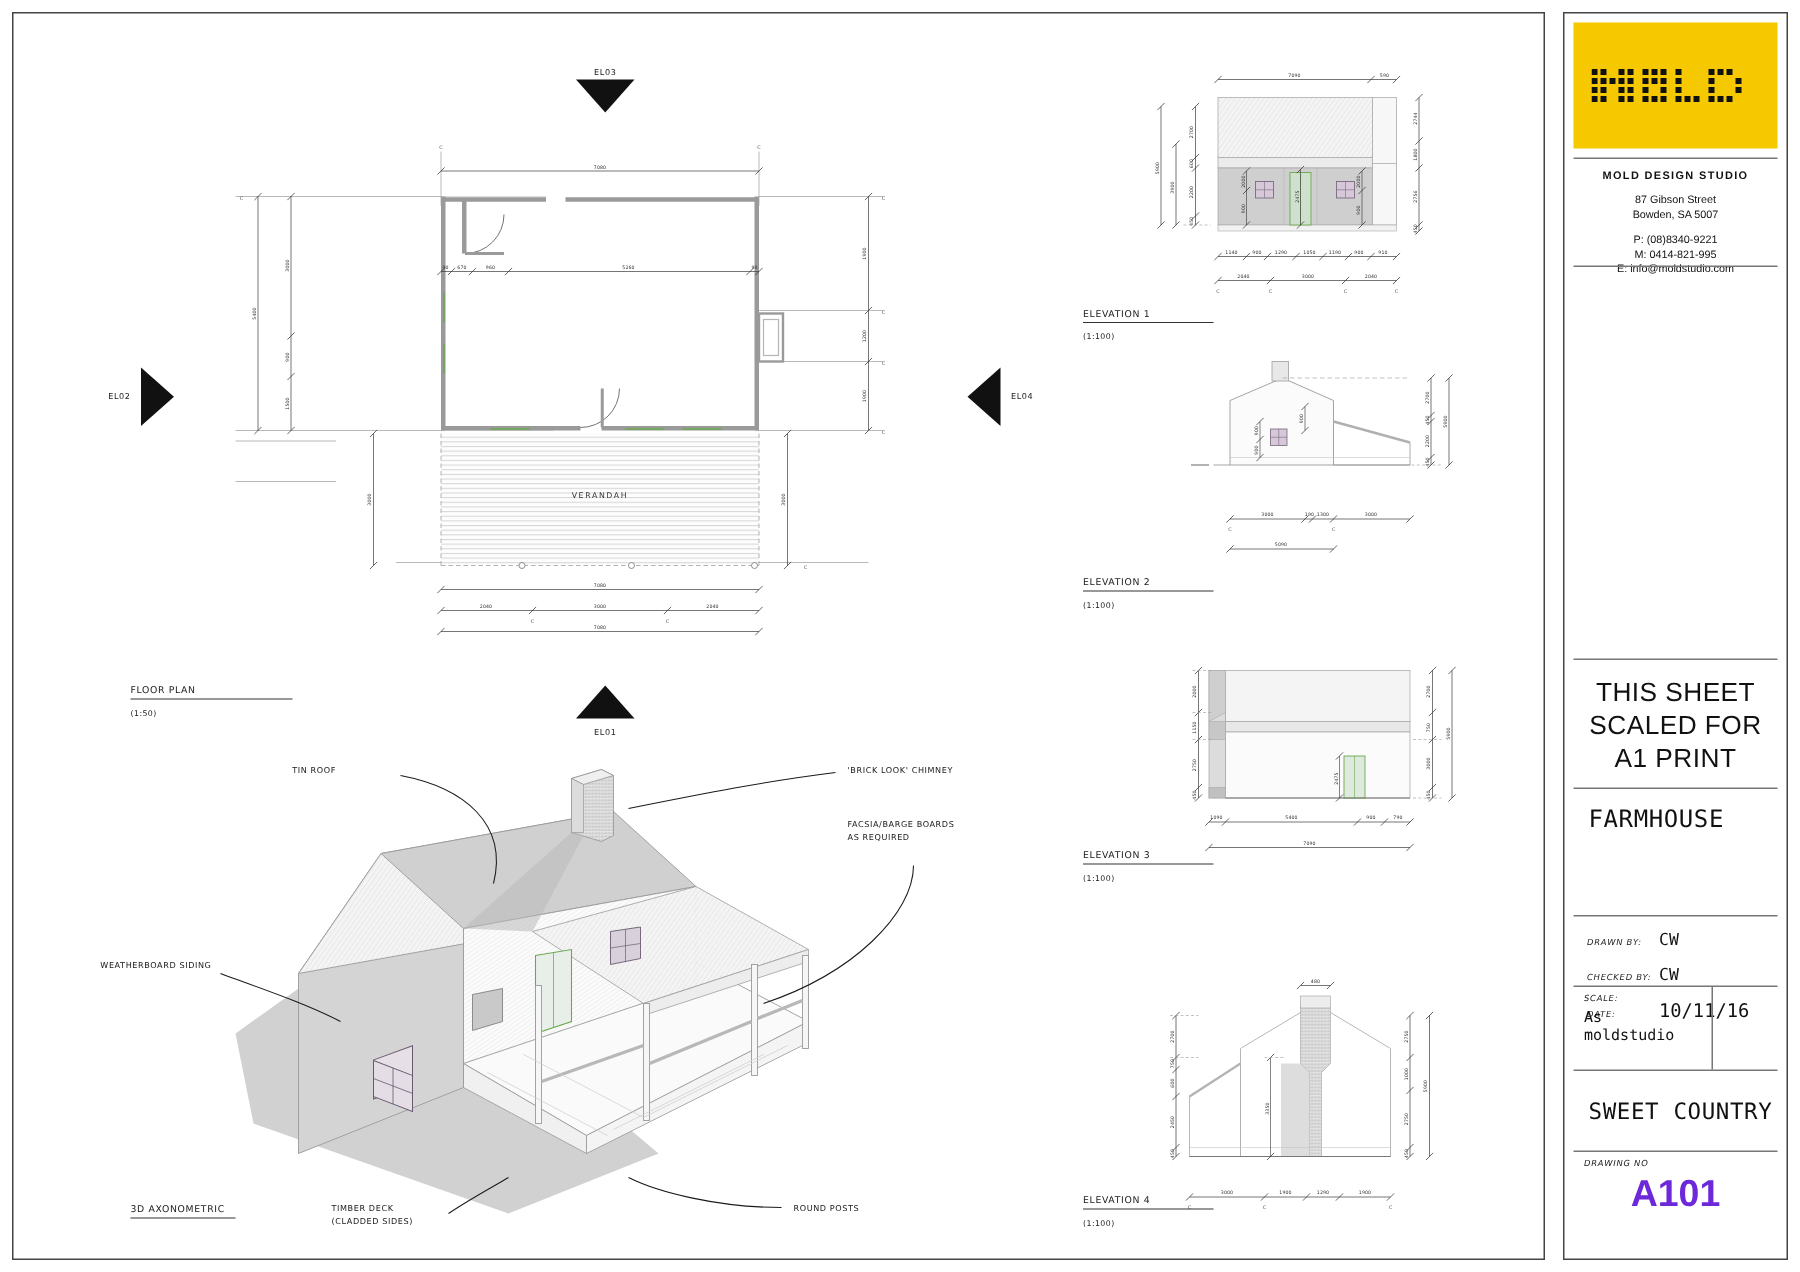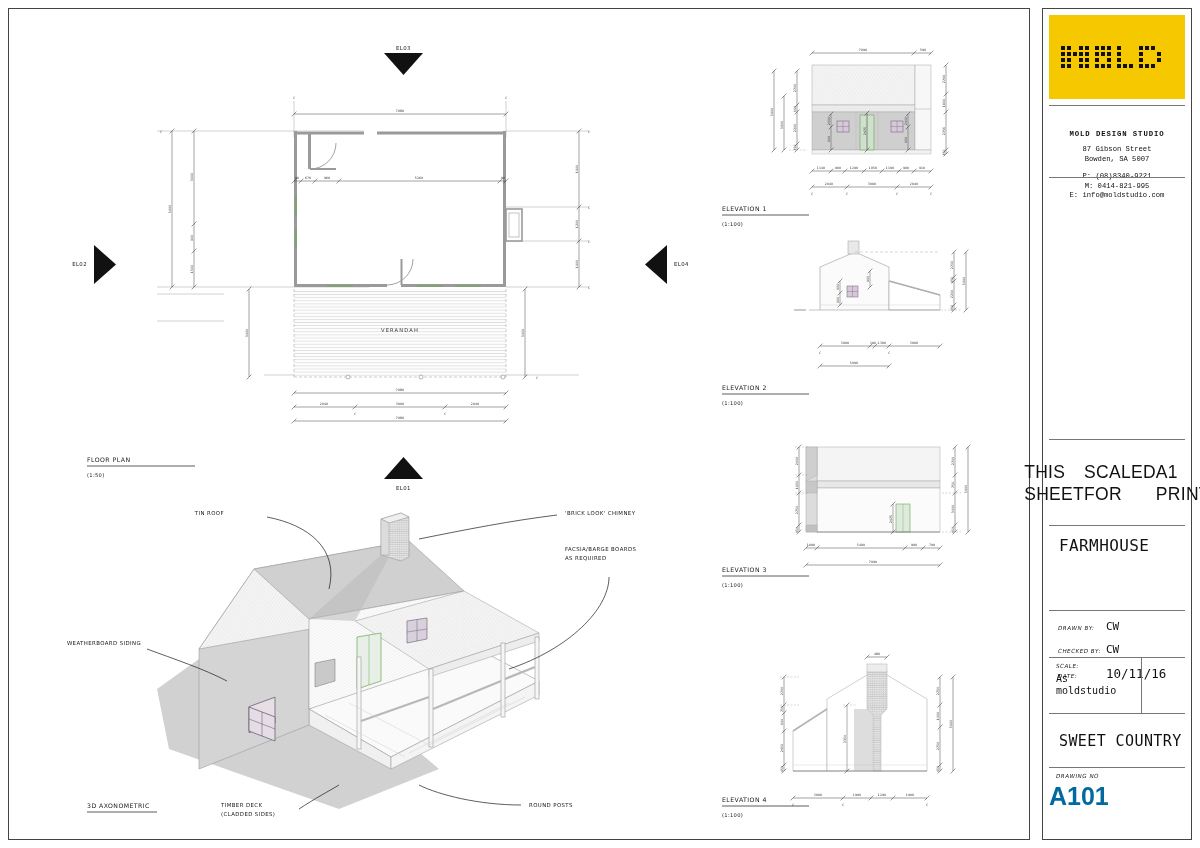--- a/index.html
+++ b/index.html
@@ -22,34 +22,34 @@
   }
 
   
   .tb-logo {
     position: absolute; left: 6px; top: 6px; width: 136px; height: 84px;
     background: #f5c800; display: flex; align-items: center; justify-content: center;
   }
   .tb-logo svg { display:block; }
   .tb-row { position: absolute; left: 6px; width: 136px; border-top: 1px solid #777; }
   .tb-studio {
-    top: 96px; height: 72px; padding-top: 24px; text-align: center;
-    font-family: Liberation Mono, monospace;
+    top: 96px; height: 72px; padding-top: 6px; text-align: center;
+    font-family: Liberation Sans, sans-serif;
   }
   .tb-studio .nm { font-size: 7.3px; letter-spacing: .9px; font-weight: bold; color:#111; }
   .tb-studio .ad { font-size: 7.2px; line-height: 9.5px; margin-top: 7px; color:#111; }
   .tb-studio .ct { font-size: 7.2px; line-height: 9.5px; margin-top: 8px; color:#111; }
 
   .tb-blank { top: 168px; height: 262px; }
 
   .tb-scalednote {
-    top: 430px; height: 86px; display:flex; flex-direction:row;
+    top: 430px; height: 86px; display:flex; flex-direction:column;
     align-items:center; justify-content:center;
     font-family: "Liberation Sans", sans-serif;
-    font-size: 17.5px; line-height: 22px; color:#111; letter-spacing:.3px;
+    font-size: 17.5px; line-height: 22px; color:#111; letter-spacing:.3px;text-align:right;
   }
   .tb-project {
     top: 516px; height: 40px; display:flex; align-items:center; padding-left:10px;
     font-family: "DejaVu Sans Mono", monospace; font-size: 16px; color:#111; letter-spacing:.4px;
   }
   .tb-by { top: 556px; height: 92px; padding: 9px 0 0 9px; margin-top: 45px; }
   .tb-by .ln { display:flex; align-items:baseline; margin-bottom: 10px; }
   .tb-by .k {
     font-family: "DejaVu Sans", sans-serif; font-size: 5.6px; font-style: italic;
     letter-spacing:.5px; color:#222; width: 48px;
@@ -70,22 +70,22 @@
   .tb-client {
     top: 704px; height: 54px; display:flex; align-items:center; padding-left:10px;
     font-family:"DejaVu Sans Mono", monospace; font-size: 15px; color:#111; letter-spacing:.4px;
   }
   .tb-dwg { top: 758px; height: 76px; }
   .tb-dwg .k {
     position:absolute; left:7px; top:5px; font-size:5.6px; font-style:italic;
     letter-spacing:.5px; color:#222;
   }
   .tb-dwg .v {
-    position:absolute; left:0; right:0; top:14px; text-align:left;
-    font-family:"Liberation Sans", sans-serif; font-size: 25px; font-weight:bold; color:#0369a1;
+    position:absolute; left:0; right:0; top:14px; text-align:center;
+    font-family:"Liberation Sans", sans-serif; font-size: 25px; font-weight:bold; color:#6d28d9;
   }
 
   
   .dwg { position:absolute; left:0; top:0; width:1022px; height:832px; }
   text { font-family: "DejaVu Sans", sans-serif; fill:#1a1a1a; }
   .lbl { font-size: 6.2px; letter-spacing: .45px; }
   .lbl-sc { font-size: 5.2px; letter-spacing: .3px; }
   .dim { font-size: 3.1px; letter-spacing: .1px; fill:#333; }
   .dim-v { font-size: 3.1px; letter-spacing: .1px; fill:#333; }
   .ann { font-size: 5.4px; letter-spacing: .4px; }

